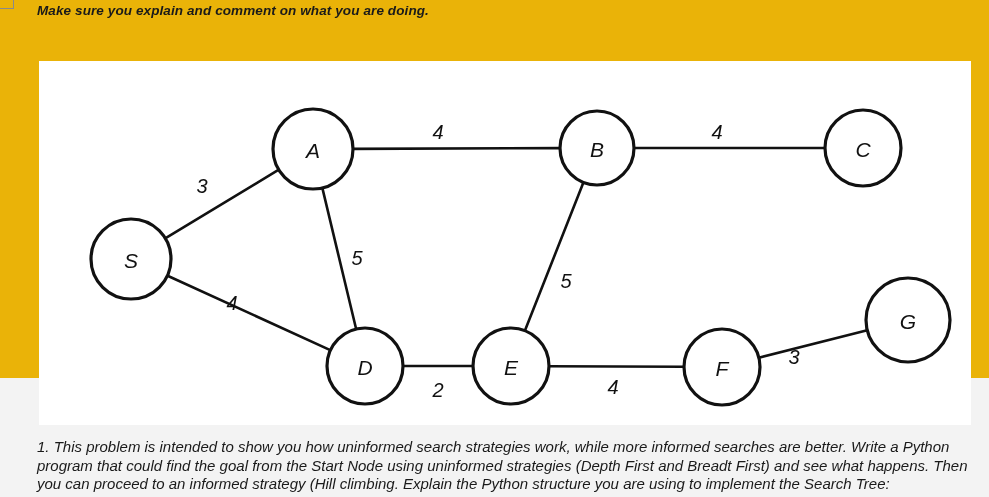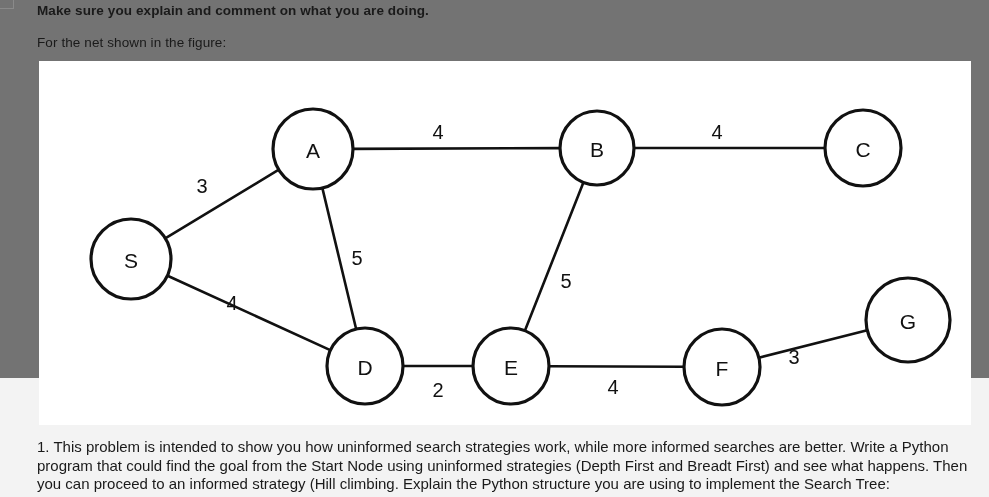--- a/index.html
+++ b/index.html
@@ -8,21 +8,22 @@
     background: #f3f3f3;
     width: 989px;
     height: 497px;
     overflow: hidden;
     font-family: "Liberation Sans", sans-serif;
   }
   #page {
     position: relative;
     width: 989px;
     height: 378px;
-    background: #737373;
+    background: #eab308;
+    font-style: italic;
   }
   .corner-mark {
     position: absolute;
     left: 0px;
     top: 0px;
     width: 14px;
     height: 9px;
     border-right: 1.5px solid #8a8a8a;
     border-bottom: 1.5px solid #8a8a8a;
     box-sizing: border-box;
@@ -95,21 +96,20 @@
 </style>
 </head>
 <body>
 
 <div id="page">
 
   <div class="corner-mark"></div>
 
   <div class="text-line" id="heading-line">Make sure you explain and comment on what you are doing.</div>
 
-  <div class="text-line" id="intro-line">For the net shown in the figure:</div>
 
   <div id="figure-panel">
     <svg id="figure-svg" viewBox="0 0 932 364">
       <g id="edge-layer">
           <line class="edge-line" x1="125.37732355854902" y1="177.82689235472313" x2="240.62267644145098" y2="108.17310764527687"></line>
           <line class="edge-line" x1="127.46786685630964" y1="214.21821262232962" x2="292.3509981106806" y2="289.6134905890719"></line>
           <line class="edge-line" x1="312.99975823474165" y1="87.86267690762415" x2="522.0002231679308" y2="87.1267597775777"></line>
           <line class="edge-line" x1="283.0883240592318" y1="125.92627540102492" x2="317.3777438412416" y2="269.01866179902765"></line>
           <line class="edge-line" x1="594" y1="87" x2="787" y2="87"></line>
           <line class="edge-line" x1="544.789000147006" y1="120.48834846456593" x2="485.5779720711326" y2="270.58141963364056"></line>

